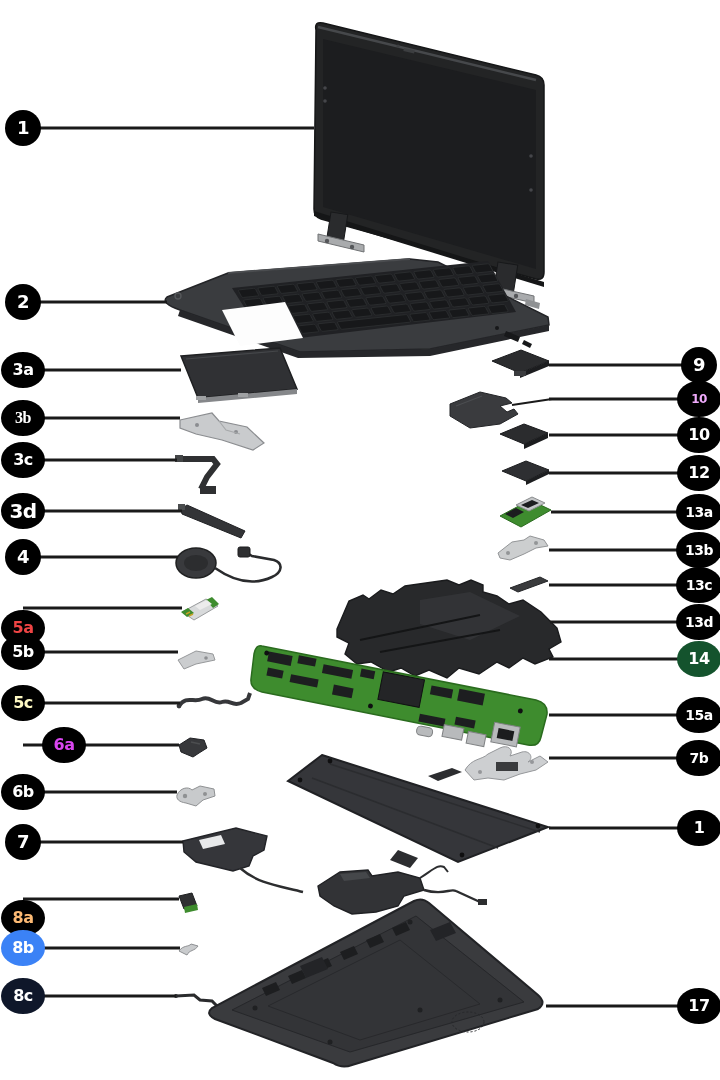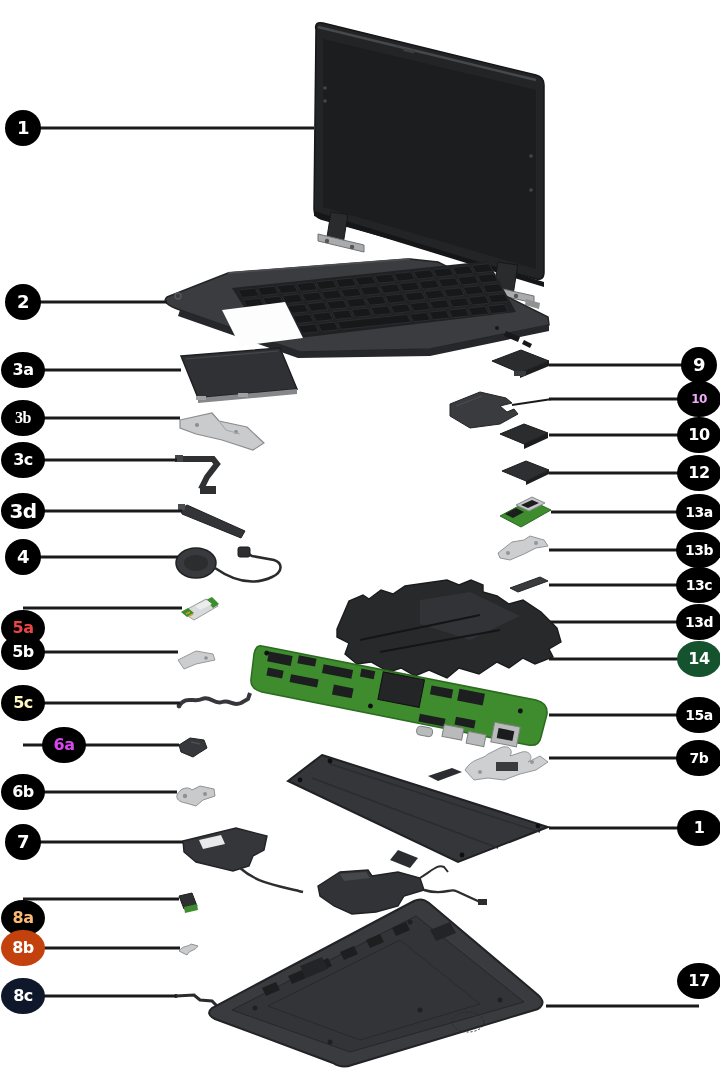--- a/index.html
+++ b/index.html
@@ -392,21 +392,21 @@
     </div>
     <div class="badge" style="width: 44px; height: 36px; left: 1px; top: 774px; font-size: 16px; background: rgb(0, 0, 0); color: rgb(255, 255, 255);">
       <span>6b</span>
     </div>
     <div class="badge" style="width: 36px; height: 36px; left: 5px; top: 824px; font-size: 18px; background: rgb(0, 0, 0); color: rgb(255, 255, 255);">
       <span>7</span>
     </div>
     <div class="badge" style="width: 44px; height: 36px; left: 1px; top: 881px; font-size: 16px; background: rgb(0, 0, 0); color: #fdba74; margin-top: 19px;">
       <span>8a</span>
     </div>
-    <div class="badge" style="width: 44px; height: 36px; left: 1px; top: 930px; font-size: 16px; background: #c2410c; color: rgb(255, 255, 255);">
+    <div class="badge" style="width: 44px; height: 36px; left: 1px; top: 930px; font-size: 16px; background: #3b82f6; color: rgb(255, 255, 255);">
       <span>8b</span>
     </div>
     <div class="badge" style="width: 44px; height: 36px; left: 1px; top: 978px; font-size: 16px; background: #0f172a; color: rgb(255, 255, 255);">
       <span>8c</span>
     </div>
     <div class="badge" style="width: 36px; height: 36px; left: 681px; top: 347px; font-size: 18px; background: rgb(0, 0, 0); color: rgb(255, 255, 255);">
       <span>9</span>
     </div>
     <div class="badge" style="width: 44px; height: 36px; left: 677px; top: 381px; font-size: 12px; background: rgb(0, 0, 0); color: #f0abfc;">
       <span>10</span>
@@ -434,16 +434,16 @@
     </div>
     <div class="badge" style="width: 46px; height: 36px; left: 676px; top: 697px; font-size: 14px; background: rgb(0, 0, 0); color: rgb(255, 255, 255);">
       <span>15a</span>
     </div>
     <div class="badge" style="width: 46px; height: 36px; left: 676px; top: 740px; font-size: 14px; background: rgb(0, 0, 0); color: rgb(255, 255, 255);">
       <span>7b</span>
     </div>
     <div class="badge" style="width: 44px; height: 36px; left: 677px; top: 810px; font-size: 16px; background: rgb(0, 0, 0); color: rgb(255, 255, 255);">
       <span>1</span>
     </div>
-    <div class="badge" style="width: 44px; height: 36px; left: 677px; top: 963px; font-size: 16px; background: rgb(0, 0, 0); color: rgb(255, 255, 255);">
+    <div class="badge" style="width: 44px; height: 36px; left: 677px; top: 988px; font-size: 16px; background: rgb(0, 0, 0); color: rgb(255, 255, 255);">
       <span>17</span>
     </div>
   </div>
 
 </body></html>

